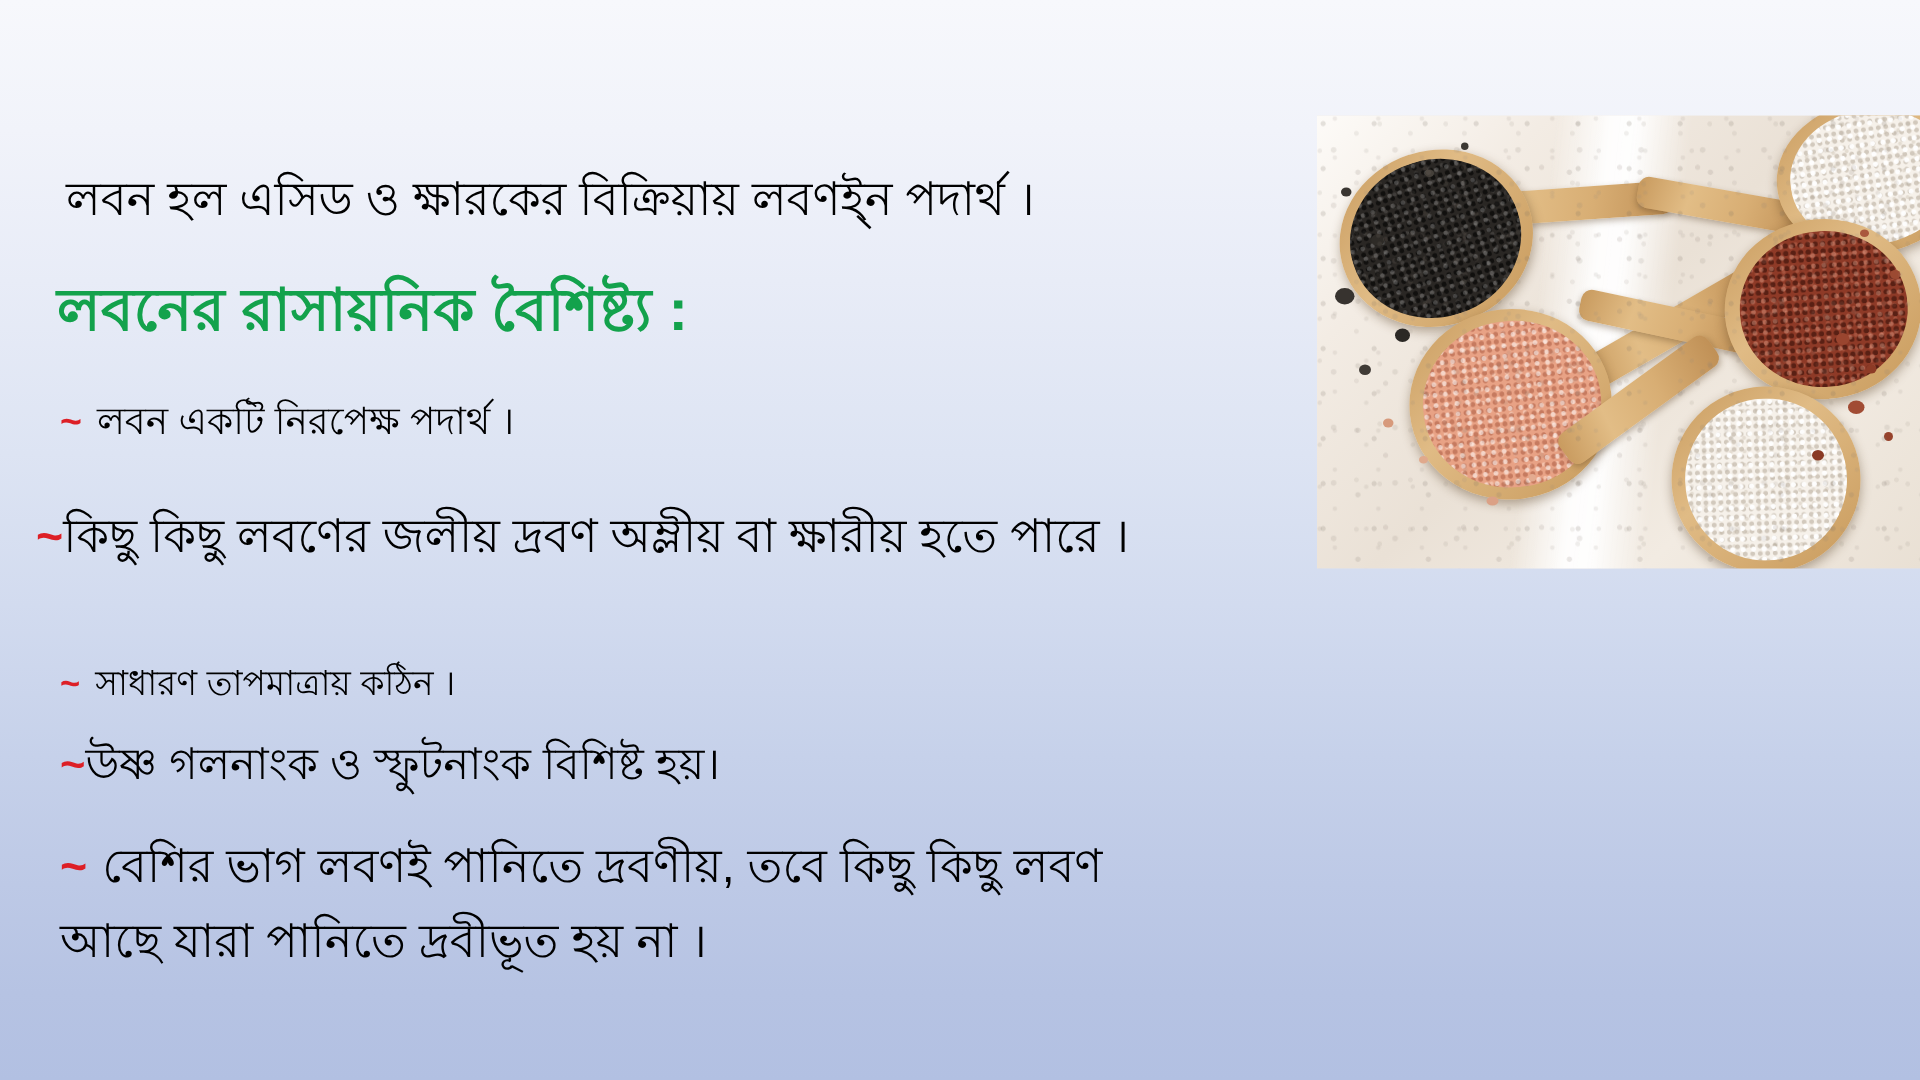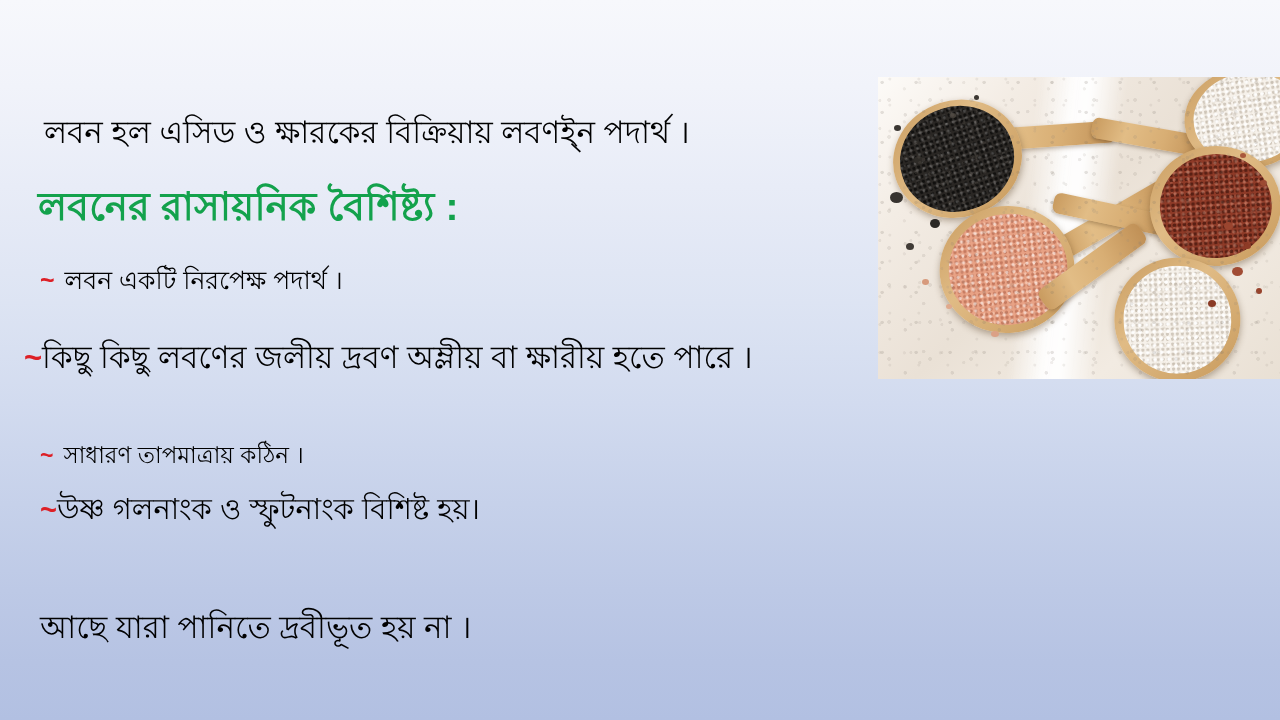--- a/index.html
+++ b/index.html
@@ -247,17 +247,20 @@
   </div>
 
   <div class="body-line" id="l-b3">
     <span class="bullet">~</span><span>সাধারণ তাপমাত্রায় কঠিন ।</span>
   </div>
 
   <div class="body-line" id="l-b4">
     <span class="bullet">~</span><span>উষ্ণ গলনাংক ও স্ফুটনাংক বিশিষ্ট হয়।</span>
   </div>
 
+  <div class="body-line" id="l-b5">
+    <span class="bullet">~</span><span>বেশির ভাগ লবণই পানিতে দ্রবণীয়, তবে কিছু কিছু লবণ</span>
+  </div>
 
   <div class="body-line" id="l-b5b">আছে যারা পানিতে দ্রবীভূত হয় না ।</div>
 
 
 </div>
 
 </body></html>

